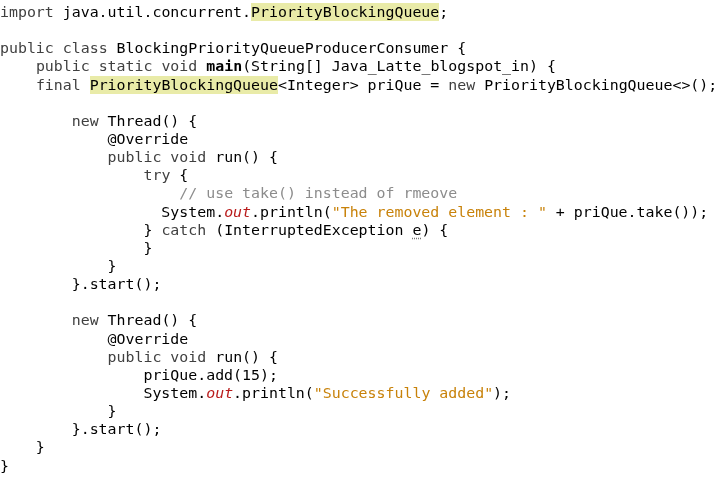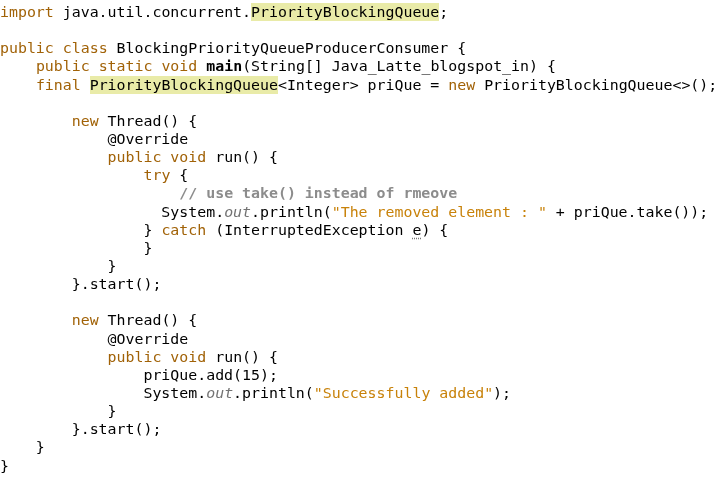--- a/index.html
+++ b/index.html
@@ -4,25 +4,25 @@
 <style>
   html, body { margin:0; padding:0; background:#ffffff; }
   body { width:718px; height:484px; overflow:hidden; position:relative; }
   .editor {
     position:absolute; left:0; top:3px;
     font-family:"DejaVu Sans Mono", monospace;
     font-size:14.9px; line-height:18.15px; color:#000000;
     white-space:pre;
   }
   .line { height:18.15px; display:block; }
-  .kw { color:#a16207; }
+  .kw { color:#404040; }
   .bold { font-weight:normal; }
   .italic-bold { font-weight:bold; }
-  .field { color:#737373; font-style:italic; }
+  .field { color:#b91c1c; font-style:italic; }
   .str { color:#c8820a; }
-  .cmt { color:#8c8c8c;font-weight:bold; }
+  .cmt { color:#8c8c8c; }
   .hl { background:#e9eba8; }
   .warn { text-decoration:underline dotted #777; text-underline-offset:3px; }
 </style>
 </head>
 <body>
 
 <div class="editor" id="editor"><span class="line"><span class="kw">import</span><span> java.util.concurrent.</span><span class="hl">PriorityBlockingQueue</span><span>;</span></span><span class="line"> </span><span class="line"><span class="kw">public</span><span> </span><span class="kw">class</span><span> </span><span class="bold">BlockingPriorityQueueProducerConsumer</span><span> {</span></span><span class="line"><span>    </span><span class="kw">public</span><span> </span><span class="kw">static</span><span> </span><span class="kw">void</span><span> </span><span class="italic-bold">main</span><span>(String[] Java_Latte_blogspot_in) {</span></span><span class="line"><span>    </span><span class="kw">final</span><span> </span><span class="hl">PriorityBlockingQueue</span><span>&lt;Integer&gt; priQue = </span><span class="kw">new</span><span> PriorityBlockingQueue&lt;&gt;();</span></span><span class="line"> </span><span class="line"><span>        </span><span class="kw">new</span><span> Thread() {</span></span><span class="line"><span>            @Override</span></span><span class="line"><span>            </span><span class="kw">public</span><span> </span><span class="kw">void</span><span> </span><span class="bold">run</span><span>() {</span></span><span class="line"><span>                </span><span class="kw">try</span><span> {</span></span><span class="line"><span>                    </span><span class="cmt">// use take() instead of rmeove</span></span><span class="line"><span>                  System.</span><span class="field">out</span><span>.println(</span><span class="str">"The removed element : "</span><span> + priQue.take());</span></span><span class="line"><span>                } </span><span class="kw">catch</span><span> (InterruptedException </span><span class="warn">e</span><span>) {</span></span><span class="line"><span>                }</span></span><span class="line"><span>            }</span></span><span class="line"><span>        }.start();</span></span><span class="line"> </span><span class="line"><span>        </span><span class="kw">new</span><span> Thread() {</span></span><span class="line"><span>            @Override</span></span><span class="line"><span>            </span><span class="kw">public</span><span> </span><span class="kw">void</span><span> </span><span class="bold">run</span><span>() {</span></span><span class="line"><span>                priQue.add(15);</span></span><span class="line"><span>                System.</span><span class="field">out</span><span>.println(</span><span class="str">"Successfully added"</span><span>);</span></span><span class="line"><span>            }</span></span><span class="line"><span>        }.start();</span></span><span class="line"><span>    }</span></span><span class="line"><span>}</span></span></div>
 
 </body></html>

